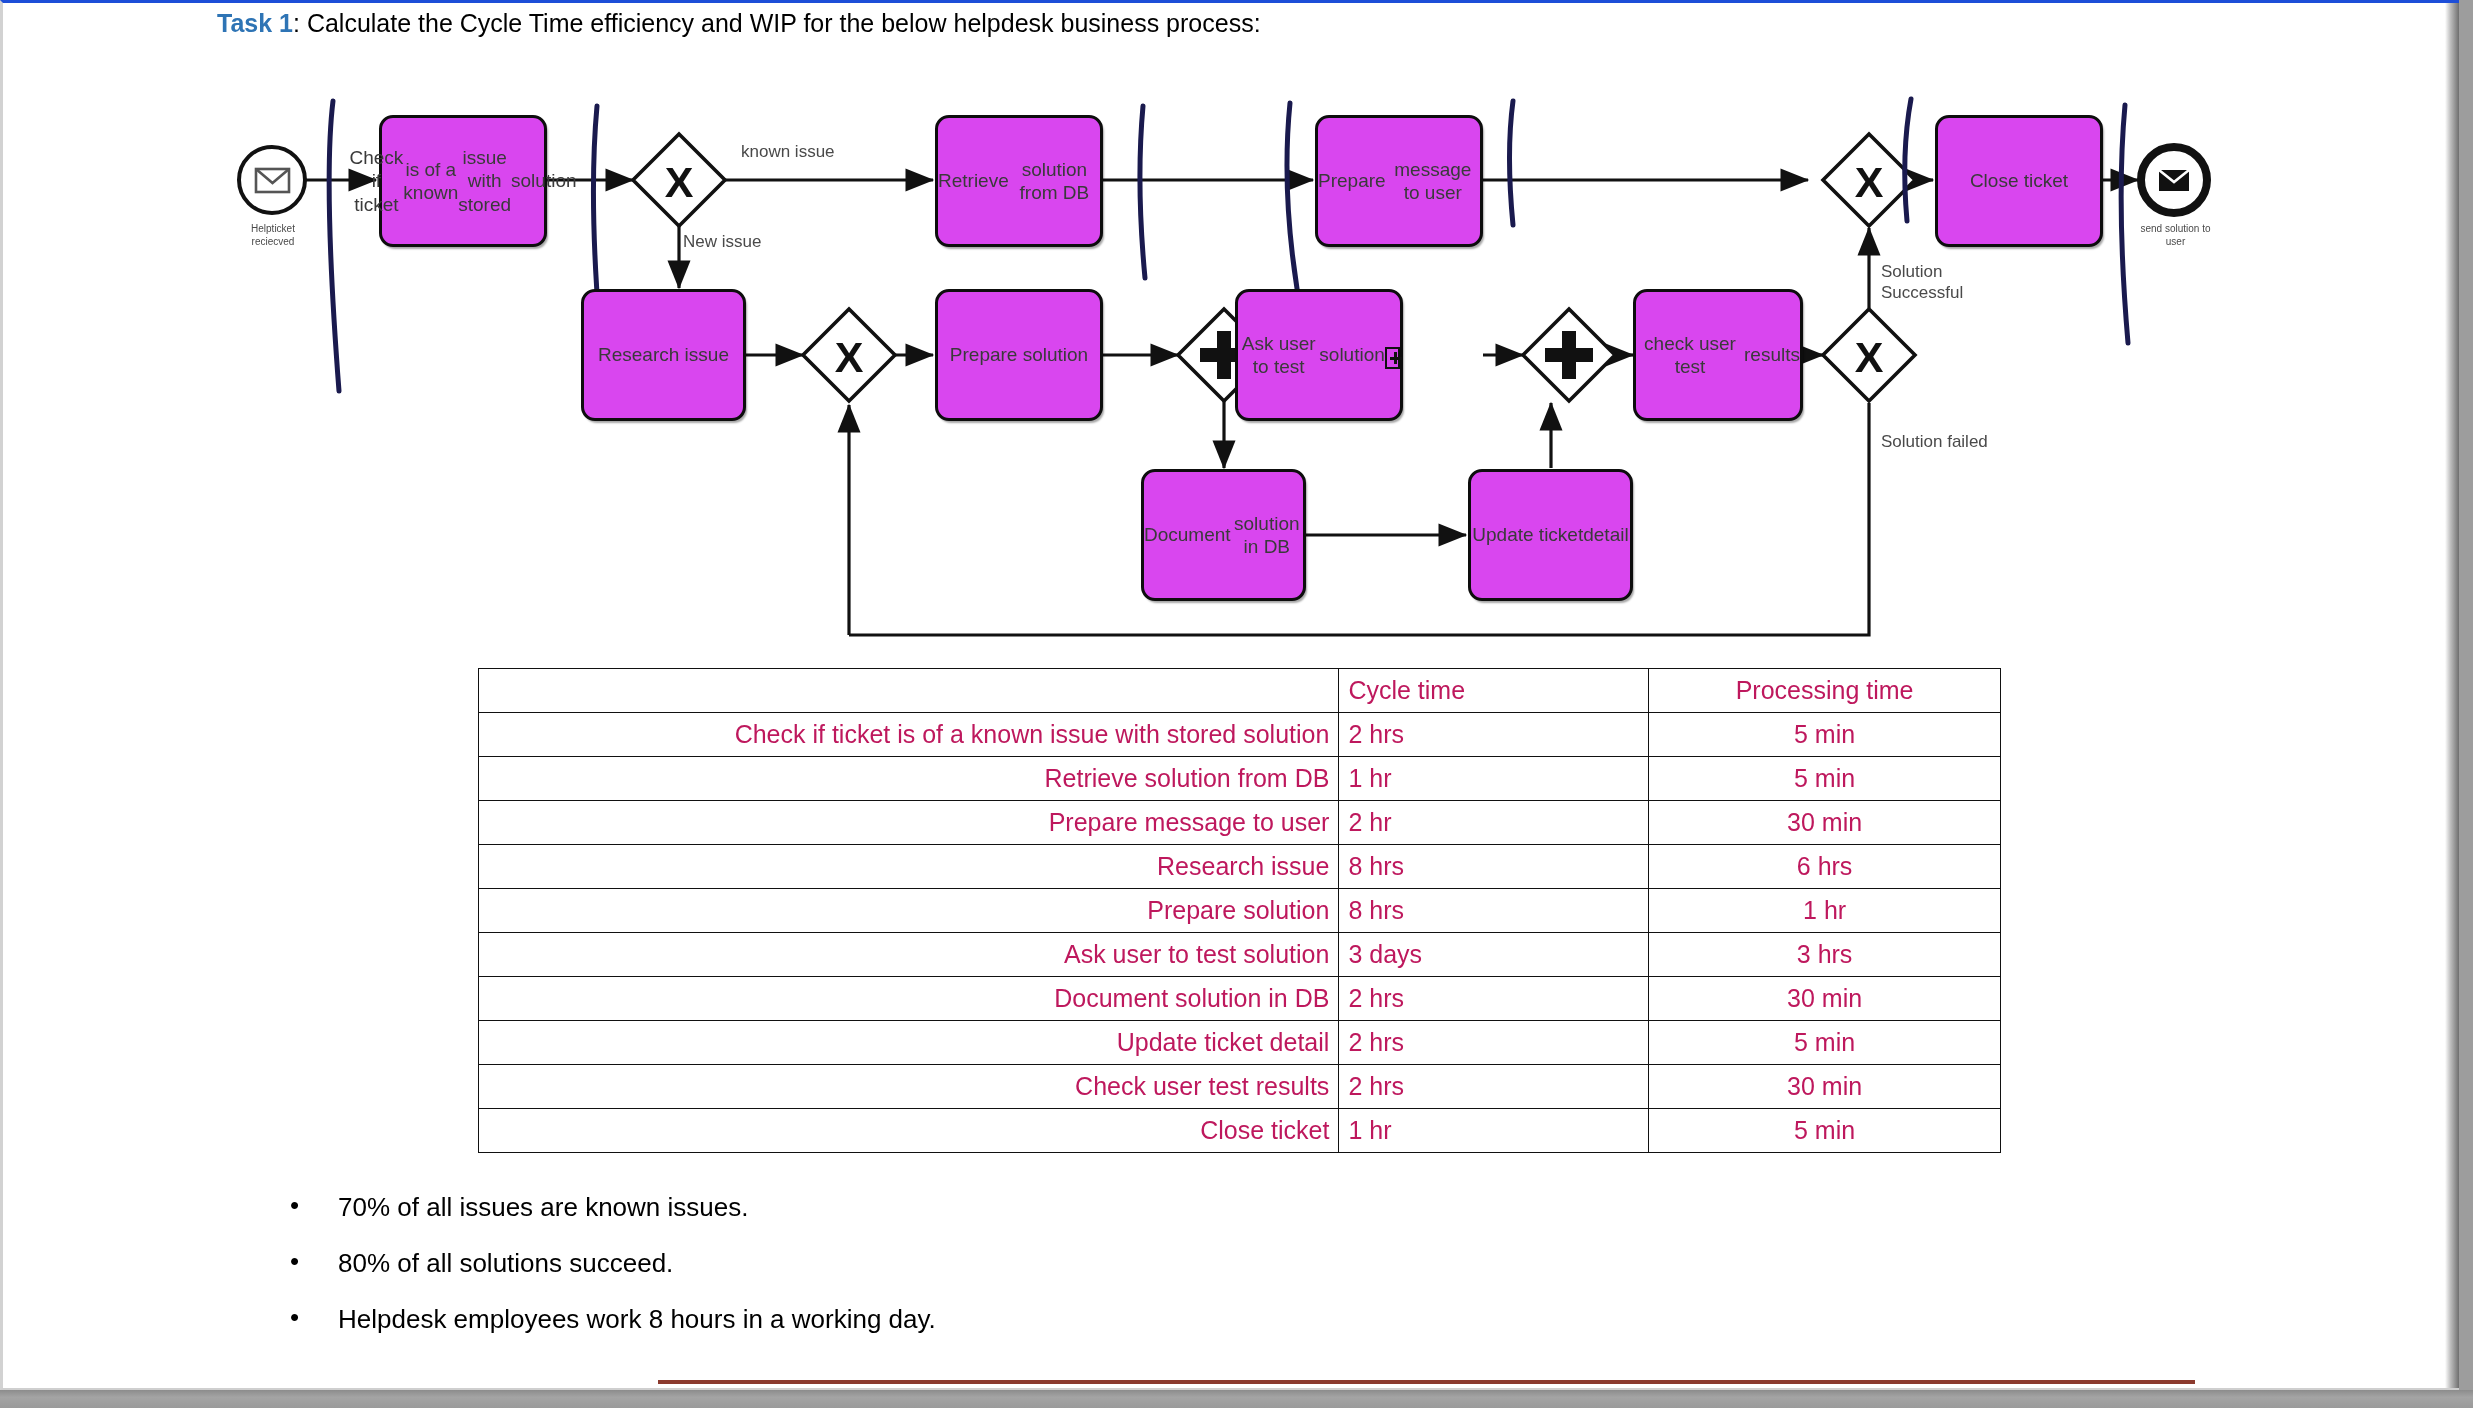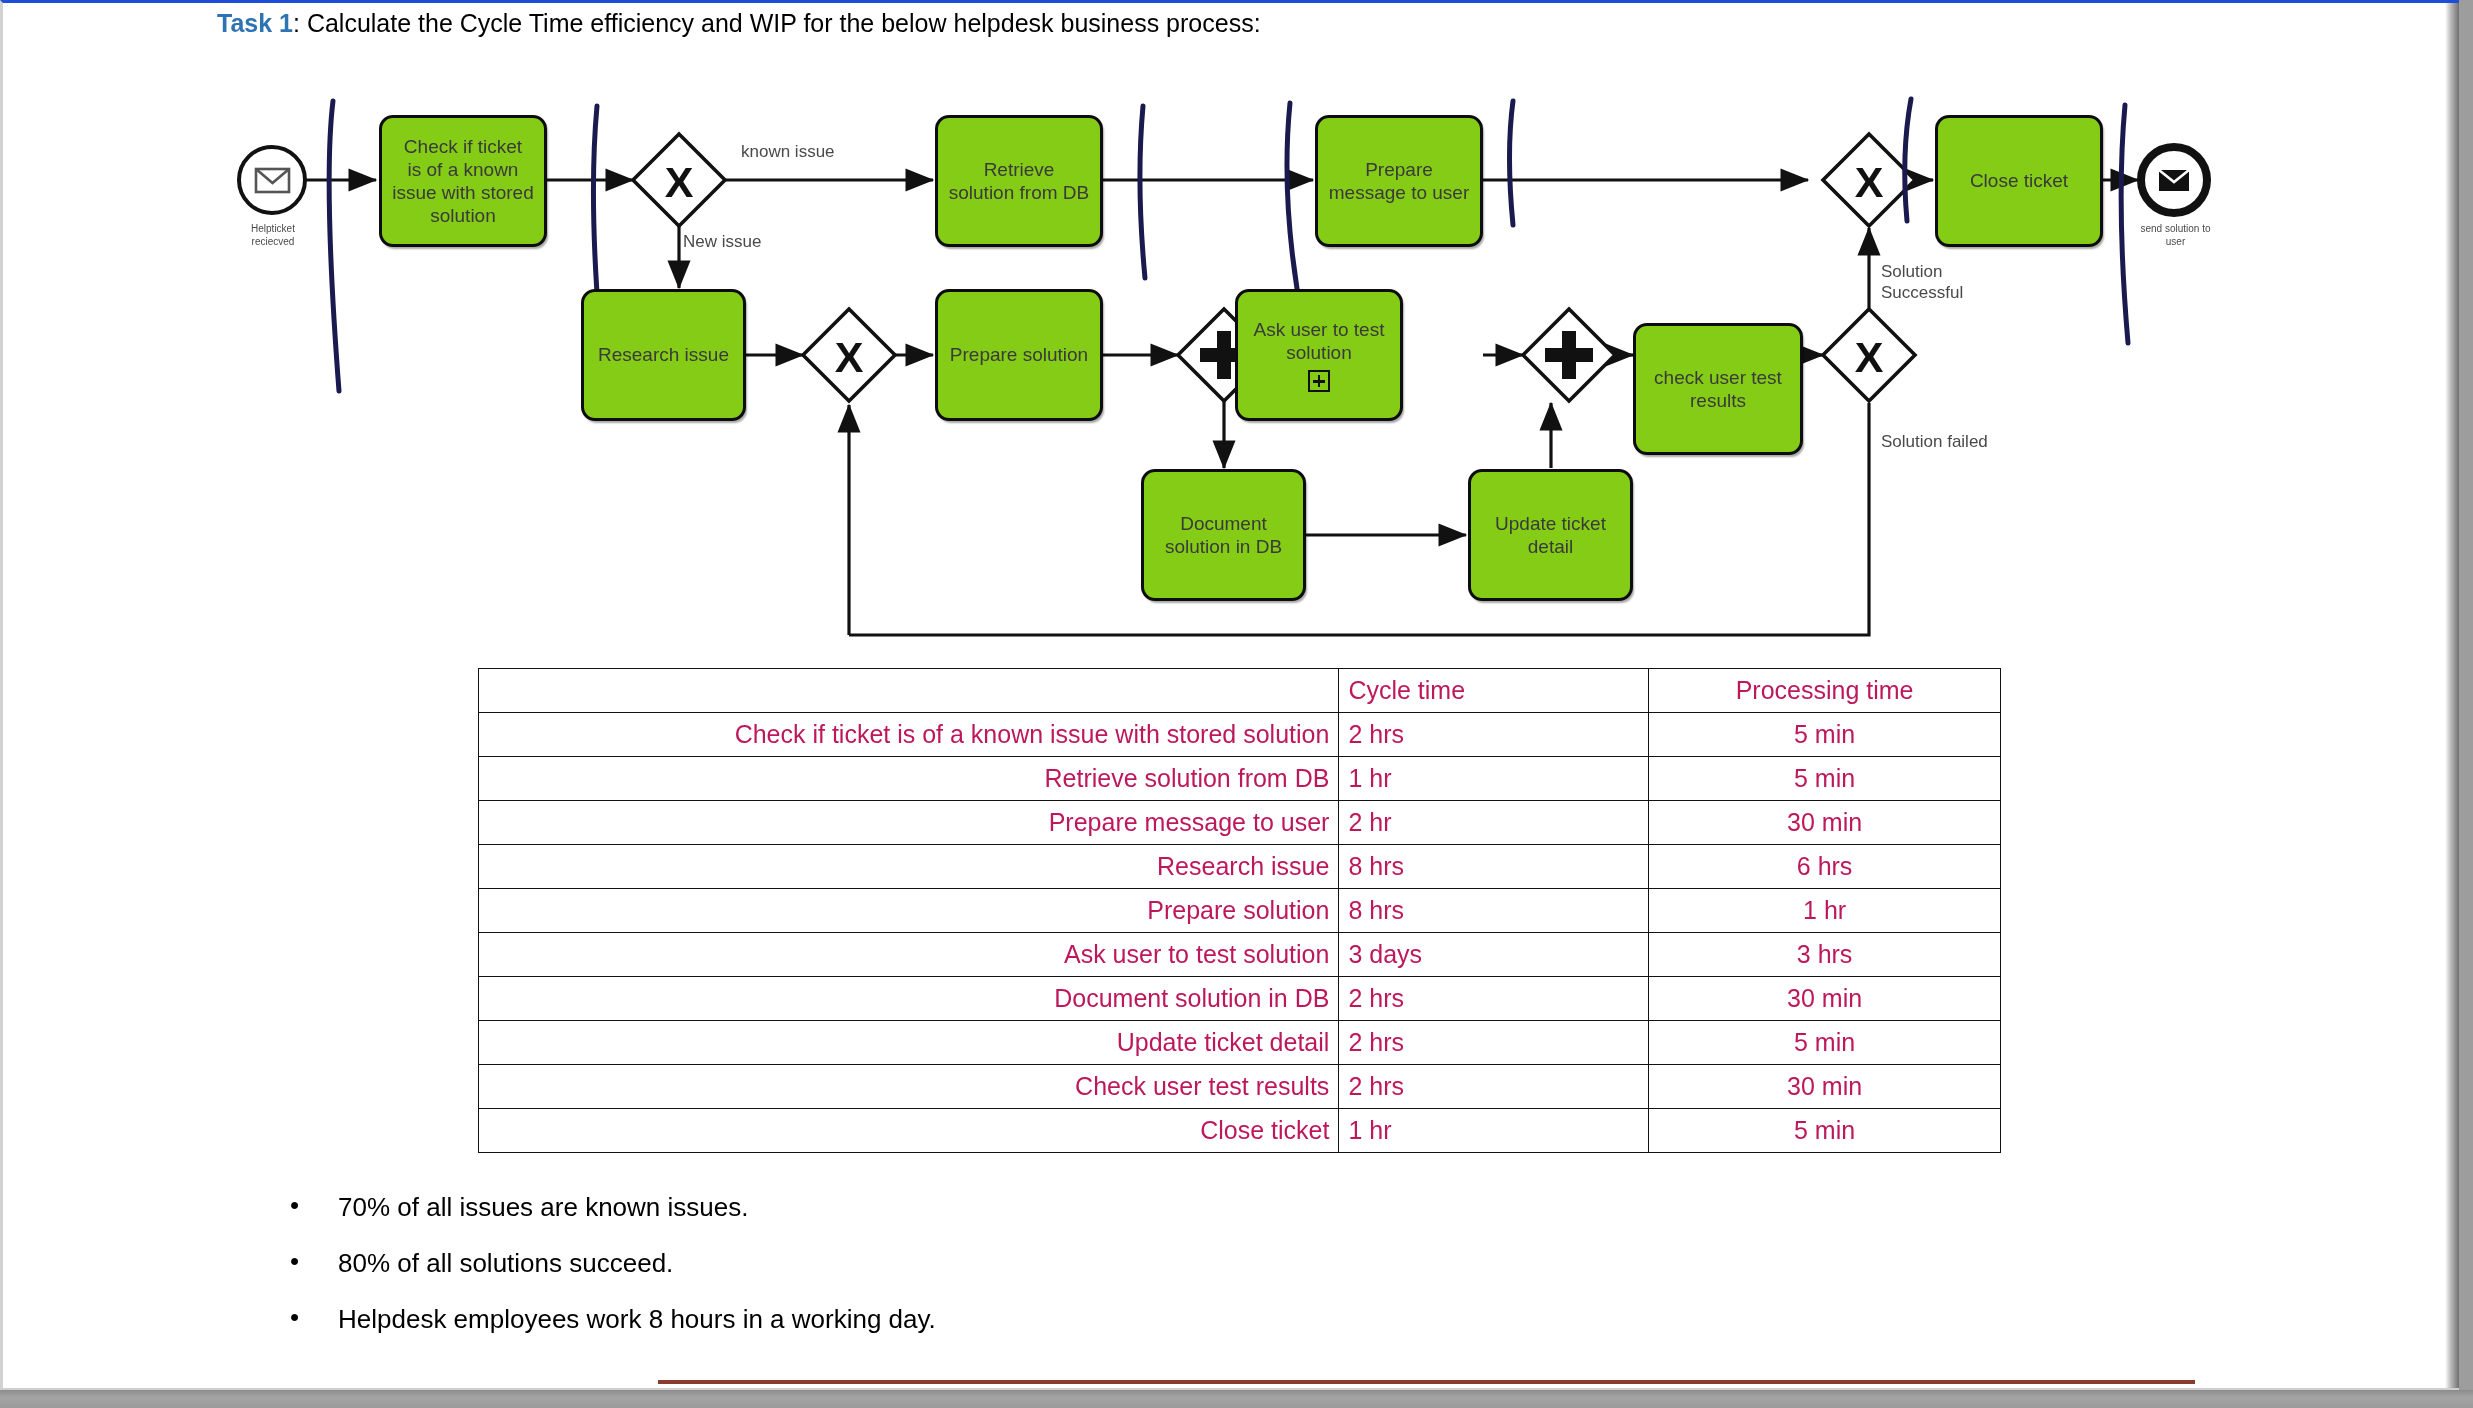--- a/index.html
+++ b/index.html
@@ -37,23 +37,23 @@
     position:absolute; left:214px; top:6px;
     font-size:25px; color:#000; white-space:nowrap;
   }
   #heading .task { color:#2e74b5; font-weight:bold; }
 
   
   #diagram { position:absolute; left:0; top:0; width:2459px; height:660px; }
   #diagram svg { position:absolute; left:0; top:0; }
 
   .bpmn-task {
-    position:absolute; background:#84cc16;
+    position:absolute; background:#d946ef;
     border:3.5px solid #0d0d0d; border-radius:14px;
-    display:flex; flex-direction:column;
+    display:flex; flex-direction:row;
     align-items:center; justify-content:center;
     text-align:center; color:#3a3a3a;
     font-size:19px; line-height:1.22;
     box-shadow: 2px 3px 2px -1px rgba(0,0,0,.35);
   }
   .bpmn-task span { display:block; }
   .subproc-marker {
     width:22px; height:22px; margin-top:6px;
     border:2px solid #111; position:relative;
   }
@@ -239,21 +239,21 @@
     <div class="bpmn-task" style="left:932px;top:286px;width:168px;height:132px;">
       <span>Prepare solution</span>
     </div>
 
     <div class="bpmn-task" style="left:1232px;top:286px;width:168px;height:132px;">
       <span>Ask user to test</span>
       <span>solution</span>
       <span class="subproc-marker"></span>
     </div>
 
-    <div class="bpmn-task" style="left:1630px;top:286px;width:170px;height:132px;margin-top:34px;">
+    <div class="bpmn-task" style="left:1630px;top:286px;width:170px;height:132px;">
       <span>check user test</span>
       <span>results</span>
     </div>
 
     <div class="bpmn-task" style="left:1138px;top:466px;width:165px;height:132px;">
       <span>Document</span>
       <span>solution in DB</span>
     </div>
 
     <div class="bpmn-task" style="left:1465px;top:466px;width:165px;height:132px;">

